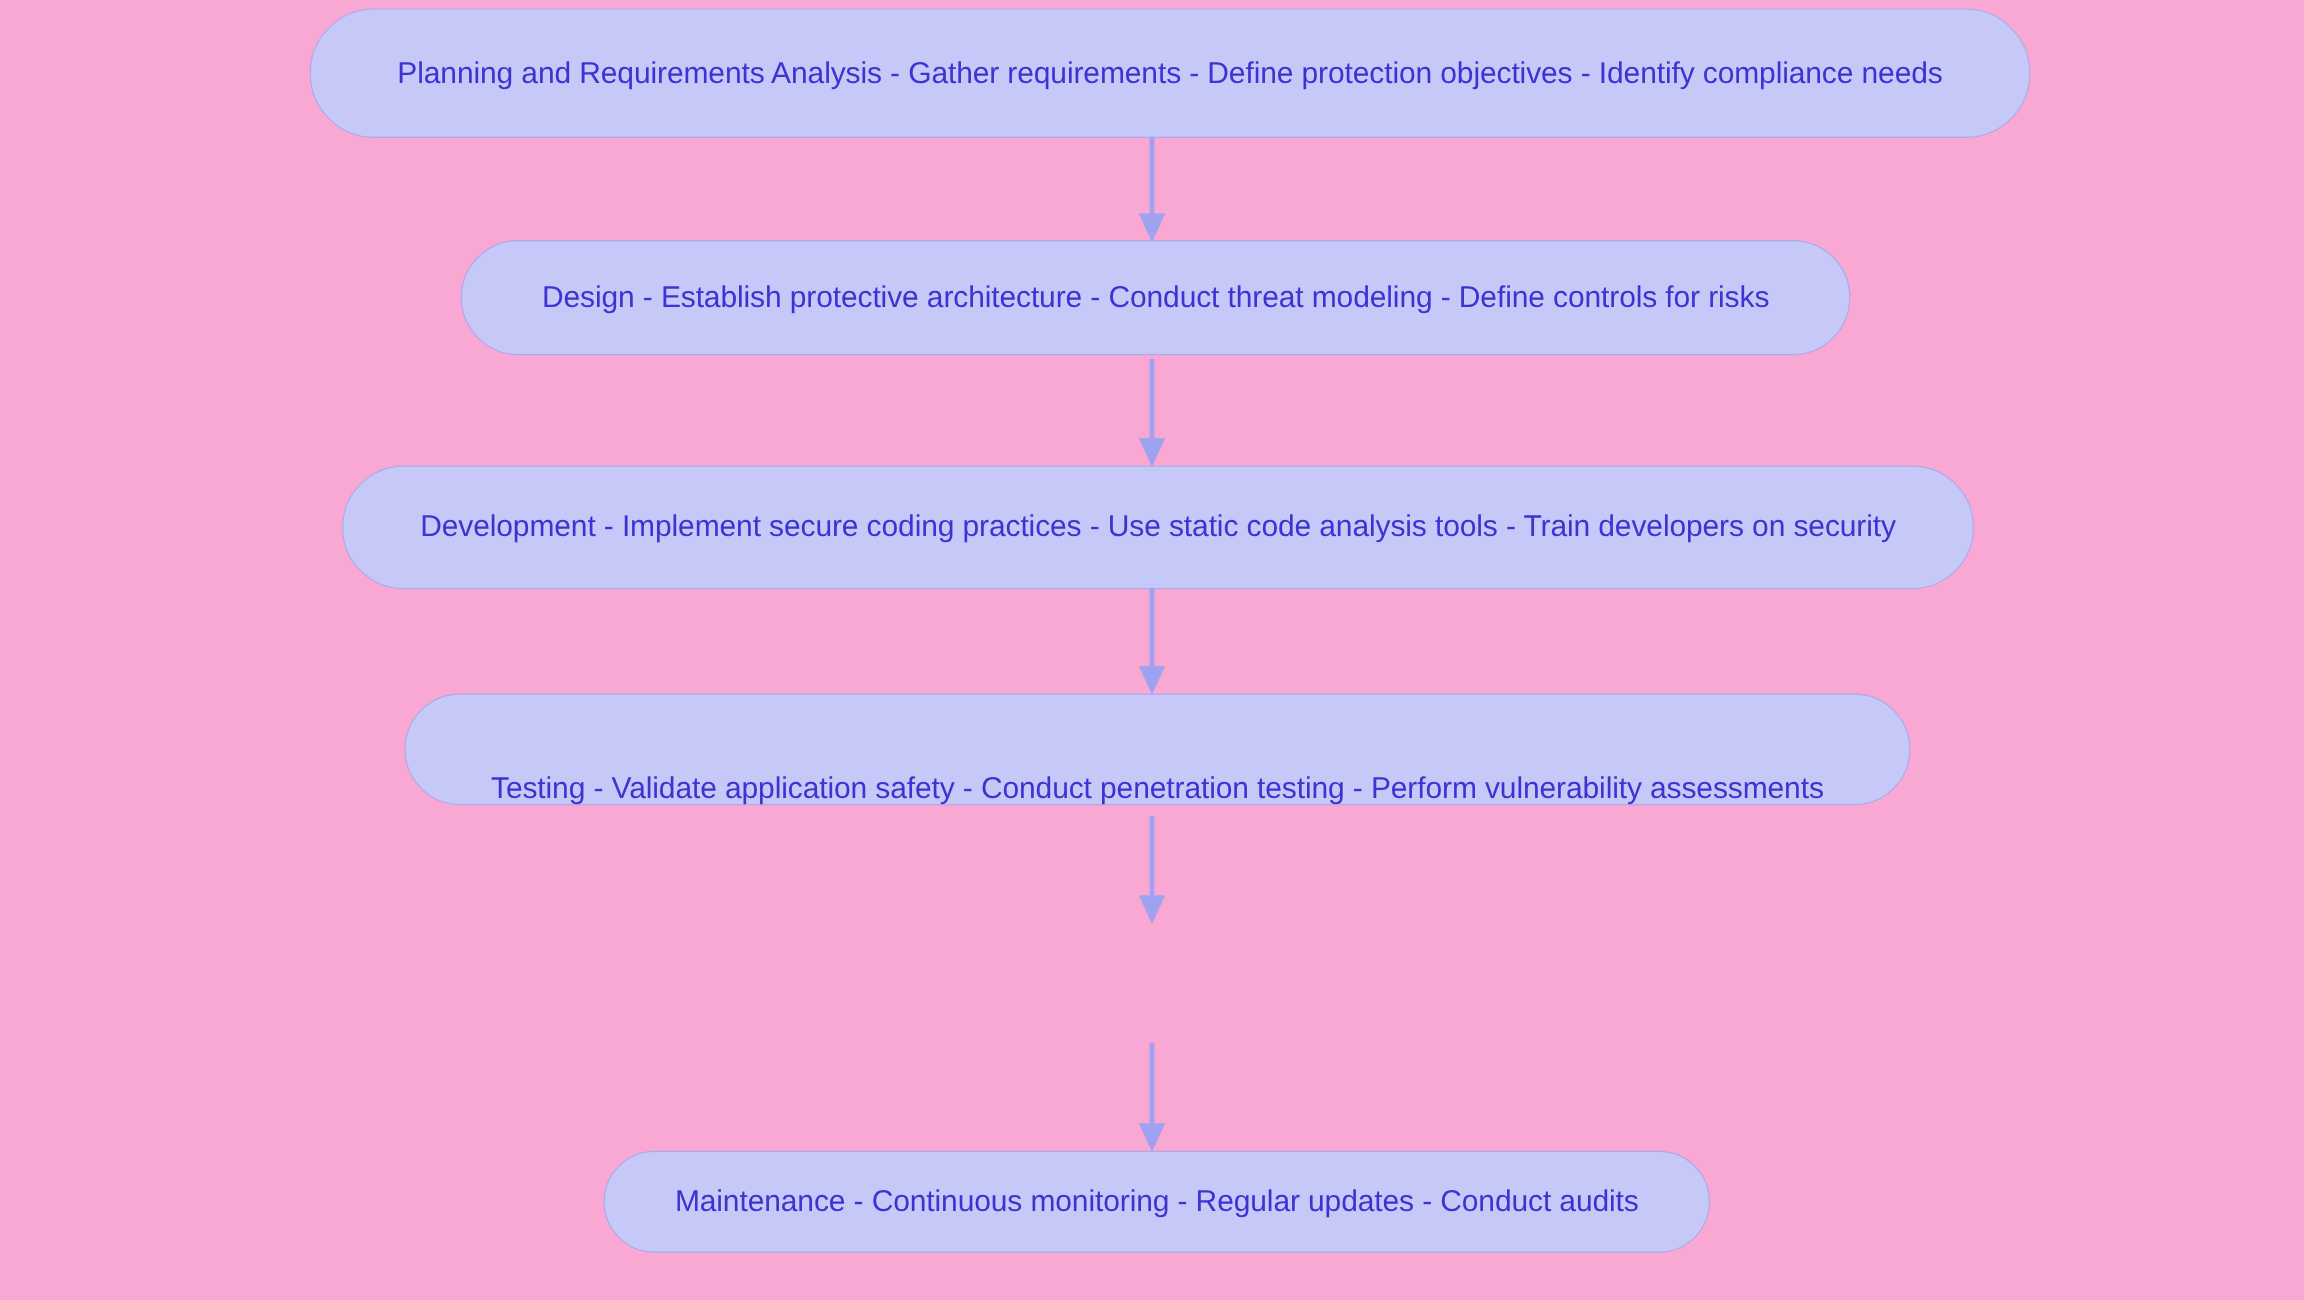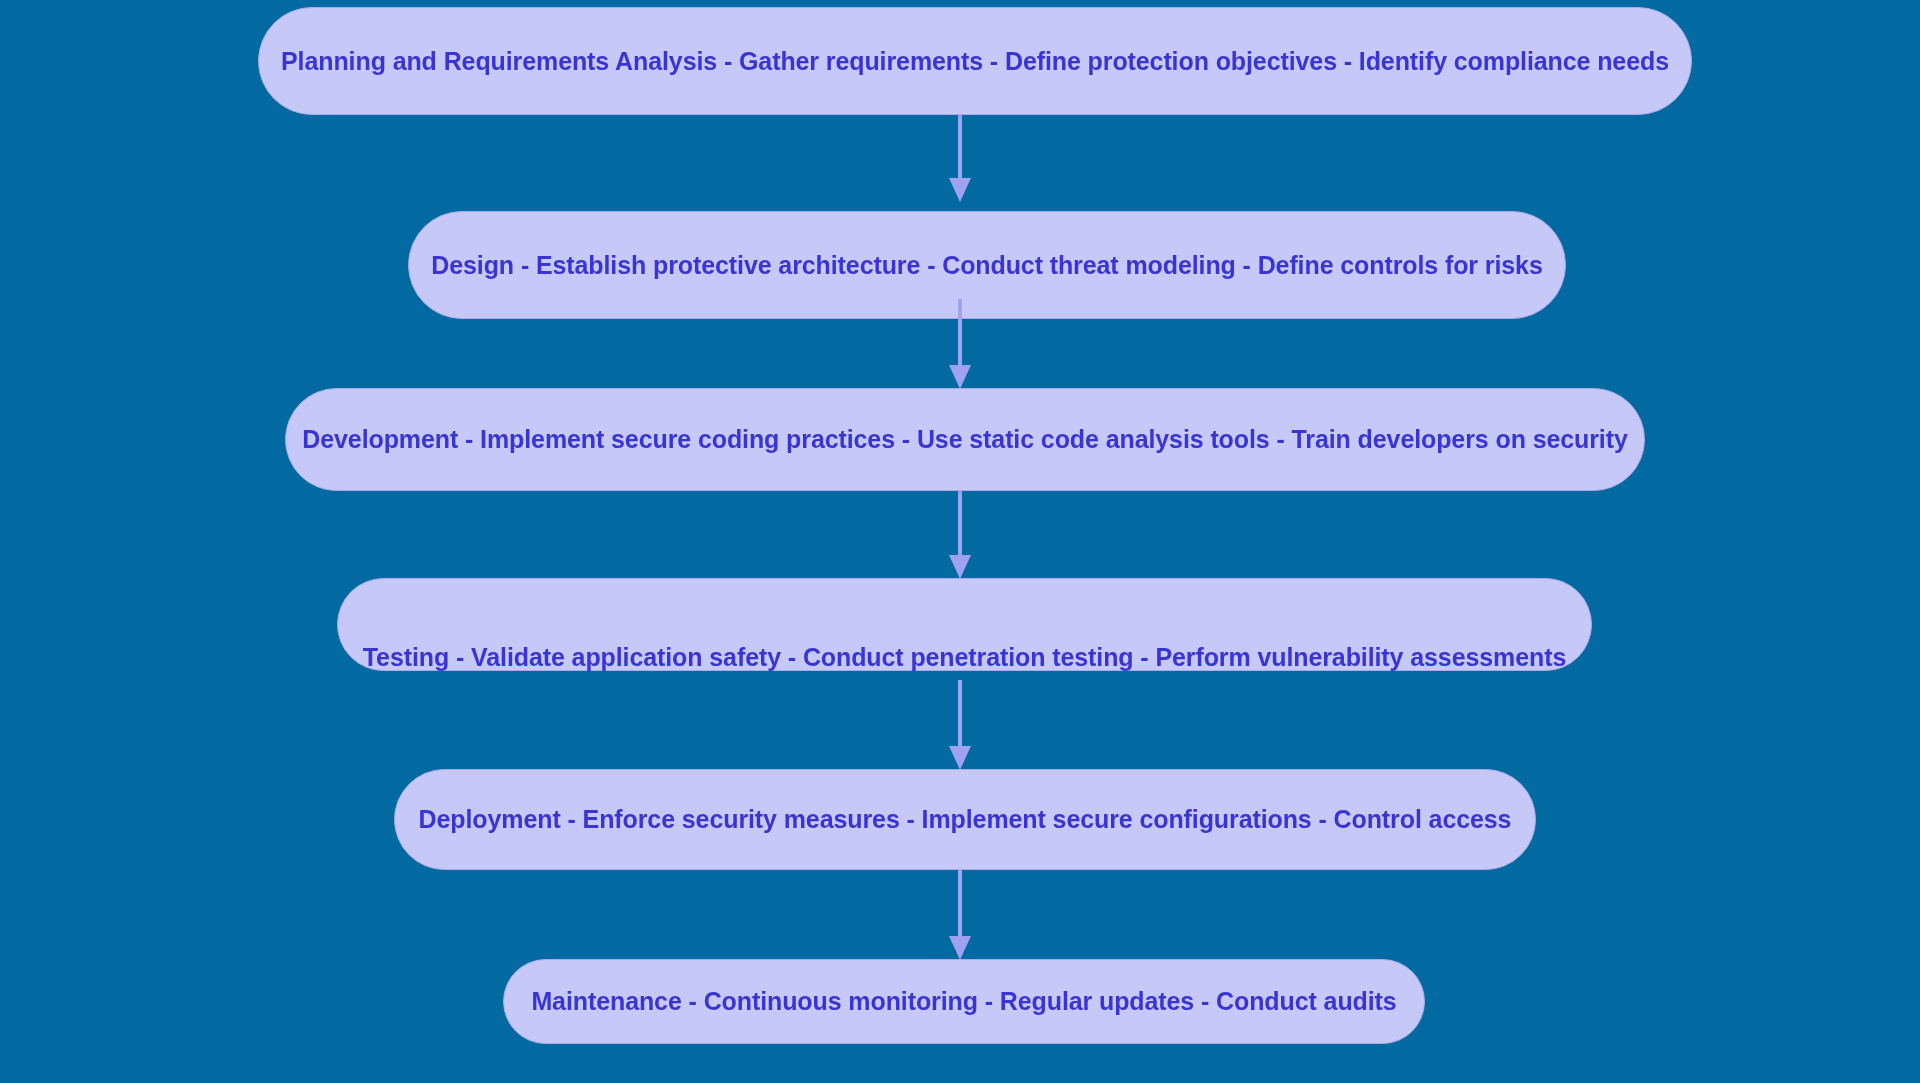--- a/index.html
+++ b/index.html
@@ -11,22 +11,21 @@
     width: 1920px;
     height: 1083px;
     font-family: "Liberation Sans", sans-serif;
     overflow: hidden;
   }
 
   #flowchart {
     position: relative;
     width: 1920px;
     height: 1083px;
-    background: #0369a1;
-    font-weight: bold;
+    background: #f9a8d4;
   }
 
   .node {
     position: absolute;
     box-sizing: border-box;
     display: flex;
     align-items: center;
     justify-content: center;
     background: #c6c8f8;
     border: 1.4px solid #a9abec;
@@ -49,21 +48,21 @@
     width: 30px;
     pointer-events: none;
   }
   .connector svg {
     display: block;
     overflow: visible;
   }
 
   
   #node-0 { left: 258px; top: 7px;    width: 1434px; height: 108px; }
-  #node-1 { left: 408px; top: 200px;  width: 1158px; height: 108px; margin-top: 11px; }
+  #node-1 { left: 384px; top: 200px;  width: 1158px; height: 96px; }
   #node-2 { left: 285px; top: 388px;  width: 1360px; height: 103px; text-align: center; }
   #node-3 { left: 337px; top: 578px;  width: 1255px; height: 93px; align-items: flex-end; }
   #node-4 { left: 394px; top: 769px;  width: 1142px; height: 101px; }
   #node-5 { left: 503px; top: 959px;  width: 922px;  height: 85px; }
 
   #conn-0 { left: 945px; top: 114px; height: 88px; }
   #conn-1 { left: 945px; top: 299px; height: 90px; }
   #conn-2 { left: 945px; top: 490px; height: 89px; }
   #conn-3 { left: 945px; top: 680px; height: 90px; }
   #conn-4 { left: 945px; top: 869px; height: 91px; }
@@ -110,23 +109,20 @@
     <span class="node-label">Testing - Validate application safety - Conduct penetration testing - Perform vulnerability assessments</span>
   </div>
 
   <div class="connector" id="conn-3">
     <svg width="30" height="90" viewBox="0 0 30 90" xmlns="http://www.w3.org/2000/svg" aria-hidden="true">
       <line x1="15" y1="0" x2="15" y2="74" stroke="#9fa2f0" stroke-width="4"></line>
       <polygon points="15,90 4,66 26,66" fill="#9fa2f0"></polygon>
     </svg>
   </div>
 
-  <div class="node" id="node-4">
-    <span class="node-label">Deployment - Enforce security measures - Implement secure configurations - Control access</span>
-  </div>
 
   <div class="connector" id="conn-4">
     <svg width="30" height="91" viewBox="0 0 30 91" xmlns="http://www.w3.org/2000/svg" aria-hidden="true">
       <line x1="15" y1="0" x2="15" y2="75" stroke="#9fa2f0" stroke-width="4"></line>
       <polygon points="15,91 4,67 26,67" fill="#9fa2f0"></polygon>
     </svg>
   </div>
 
   <div class="node" id="node-5">
     <span class="node-label">Maintenance - Continuous monitoring - Regular updates - Conduct audits</span>

